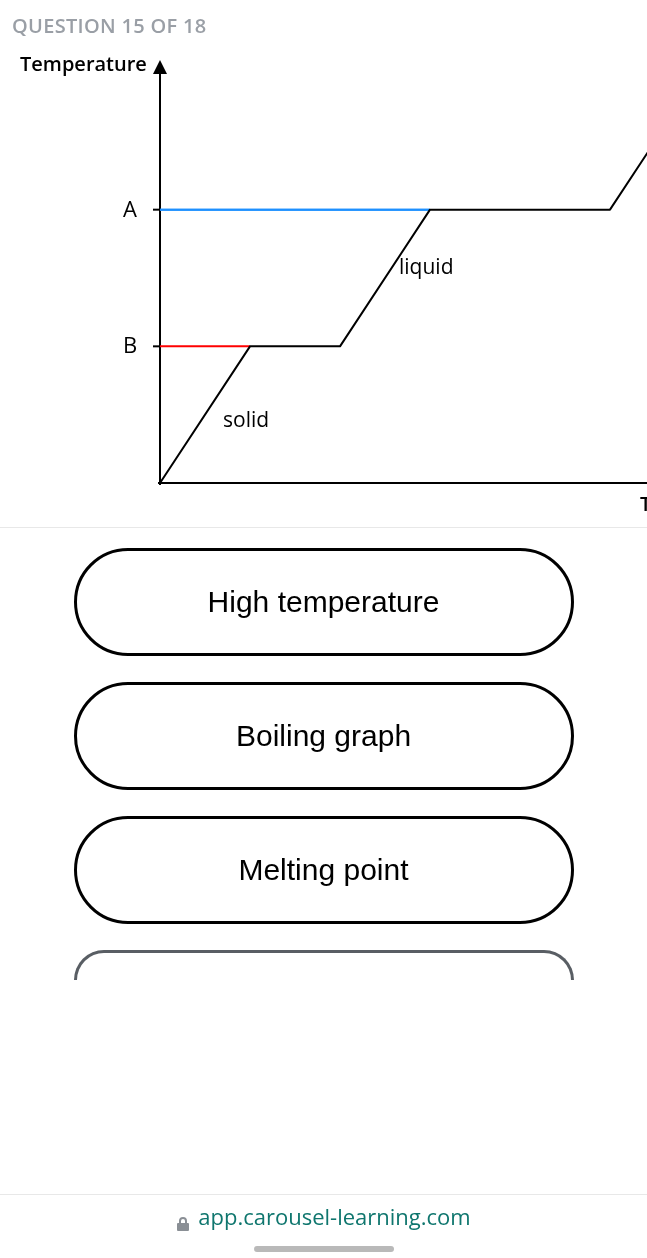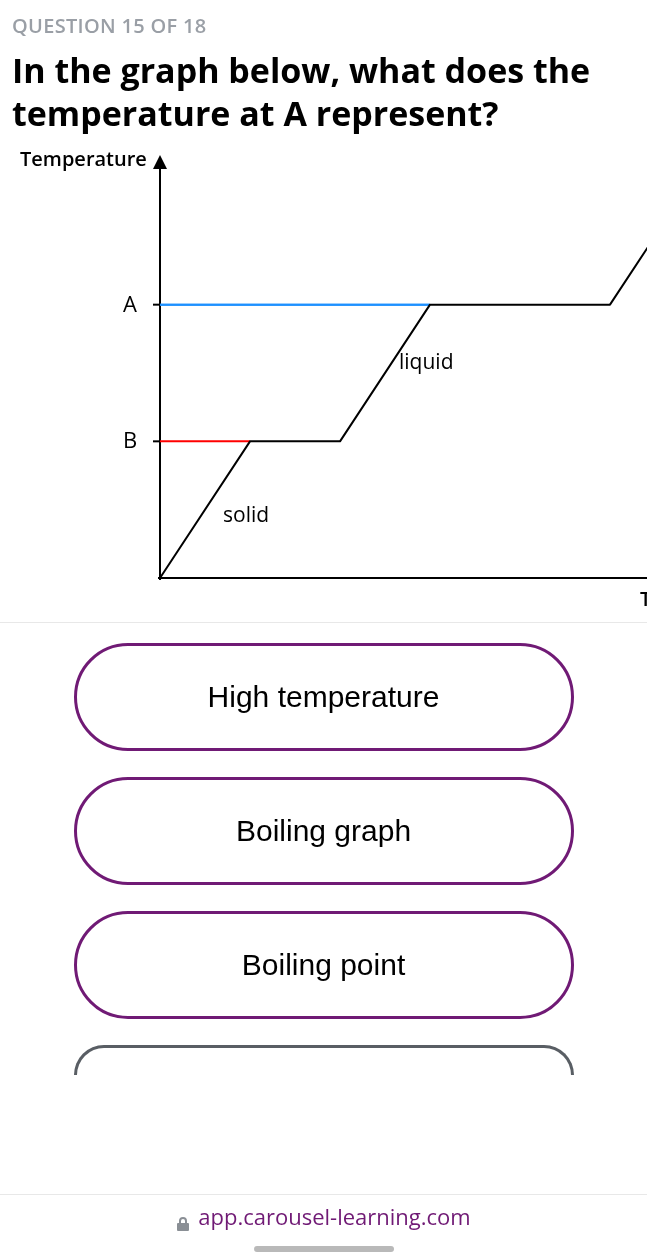--- a/index.html
+++ b/index.html
@@ -6,35 +6,34 @@
     html, body { width: 647px; height: 1258px; font-family: -apple-system, "Segoe UI", "Open Sans", Arial, sans-serif; background: #fff; color: #000; overflow: hidden; }
     .wrap { position: relative; width: 647px; height: 1258px; }
     .header { padding: 12px 12px 0 12px; }
     .progress { font-size: 20px; font-weight: 600; letter-spacing: 0.3px; color: #9a9fa6; }
     .question { margin-top: 10px; font-size: 34px; font-weight: 700; line-height: 1.25; color: #000; padding-right: 4px; }
 
     .chart-box { margin-top: 14px; width: 647px; height: 475px; border-bottom: 1px solid #e8e8e8; overflow: hidden; position: relative; }
     .chart-box svg { display: block; }
 
     .answers { margin-top: 20px; display: flex; flex-direction: column; align-items: center; gap: 26px; padding: 0 20px; }
-    .option { width: 500px; height: 108px; border: 3px solid #701a75; border-radius: 54px; background: #fff; display: flex; align-items: center; justify-content: center; font-size: 30px; font-weight: 400; color: #000; cursor: pointer; }
+    .option { width: 500px; height: 108px; border: 3px solid #000000; border-radius: 54px; background: #fff; display: flex; align-items: center; justify-content: center; font-size: 30px; font-weight: 400; color: #000; cursor: pointer; }
     .option-partial-top { width: 500px; height: 30px; border: 3px solid #595e64; border-bottom: none; border-top-left-radius: 54px; border-top-right-radius: 54px; background: #fff; }
 
     .footer-bar { position: absolute; left: 0; right: 0; bottom: 0; height: 64px; border-top: 1px solid #e8e8e8; background: #fff; display: flex; flex-direction: column; align-items: center; justify-content: flex-start; padding-top: 6px; }
-    .url-row { display: flex; align-items: center; gap: 8px; color: #701a75; font-size: 22px; }
+    .url-row { display: flex; align-items: center; gap: 8px; color: #0f766e; font-size: 22px; }
     .lock-icon { width: 14px; height: 16px; display: inline-block; }
     .home-indicator { position: absolute; bottom: 6px; left: 50%; transform: translateX(-50%); width: 140px; height: 6px; background: #b9b9b9; border-radius: 3px; }
   </style>
 </head>
 <body>
 
 <div class="wrap">
   <div class="header">
     <div class="progress">QUESTION 15 OF 18</div>
-    <div class="question">In the graph below, what does the temperature at A represent?</div>
   </div>
 
   <div class="chart-box">
     <svg id="chart-svg" width="700" height="470" viewBox="0 0 700 470">
       <defs>
         <marker id="arrow" viewBox="0 0 10 10" refX="5" refY="5" markerWidth="7" markerHeight="7" orient="auto-start-reverse">
           <path d="M 0 0 L 10 5 L 0 10 z" fill="#000"></path>
         </marker>
       </defs>
       <g id="axes">
@@ -59,21 +58,21 @@
           <text x="223" y="373.6666666666667" font-size="21" fill="#000">solid</text>
           <text x="399" y="221.00000000000003" font-size="21" fill="#000">liquid</text>
           <text x="667" y="96.33333333333334" font-size="21" fill="#000">gas</text>
         </g>
     </svg>
   </div>
 
   <div class="answers">
     <button class="option">High temperature</button>
     <button class="option">Boiling graph</button>
-    <button class="option">Boiling point</button>
+    <button class="option">Melting point</button>
     <div class="option-partial-top"></div>
   </div>
 
   <div class="footer-bar">
     <div class="url-row">
       <span class="lock-icon">
         <svg viewBox="0 0 14 16" width="14" height="16">
             <path d="M3 7V5a4 4 0 0 1 8 0v2h1a1 1 0 0 1 1 1v6a1 1 0 0 1-1 1H2a1 1 0 0 1-1-1V8a1 1 0 0 1 1-1h1zm2 0h4V5a2 2 0 0 0-4 0v2z" fill="#8a8f95"></path>
           </svg>
       </span>

